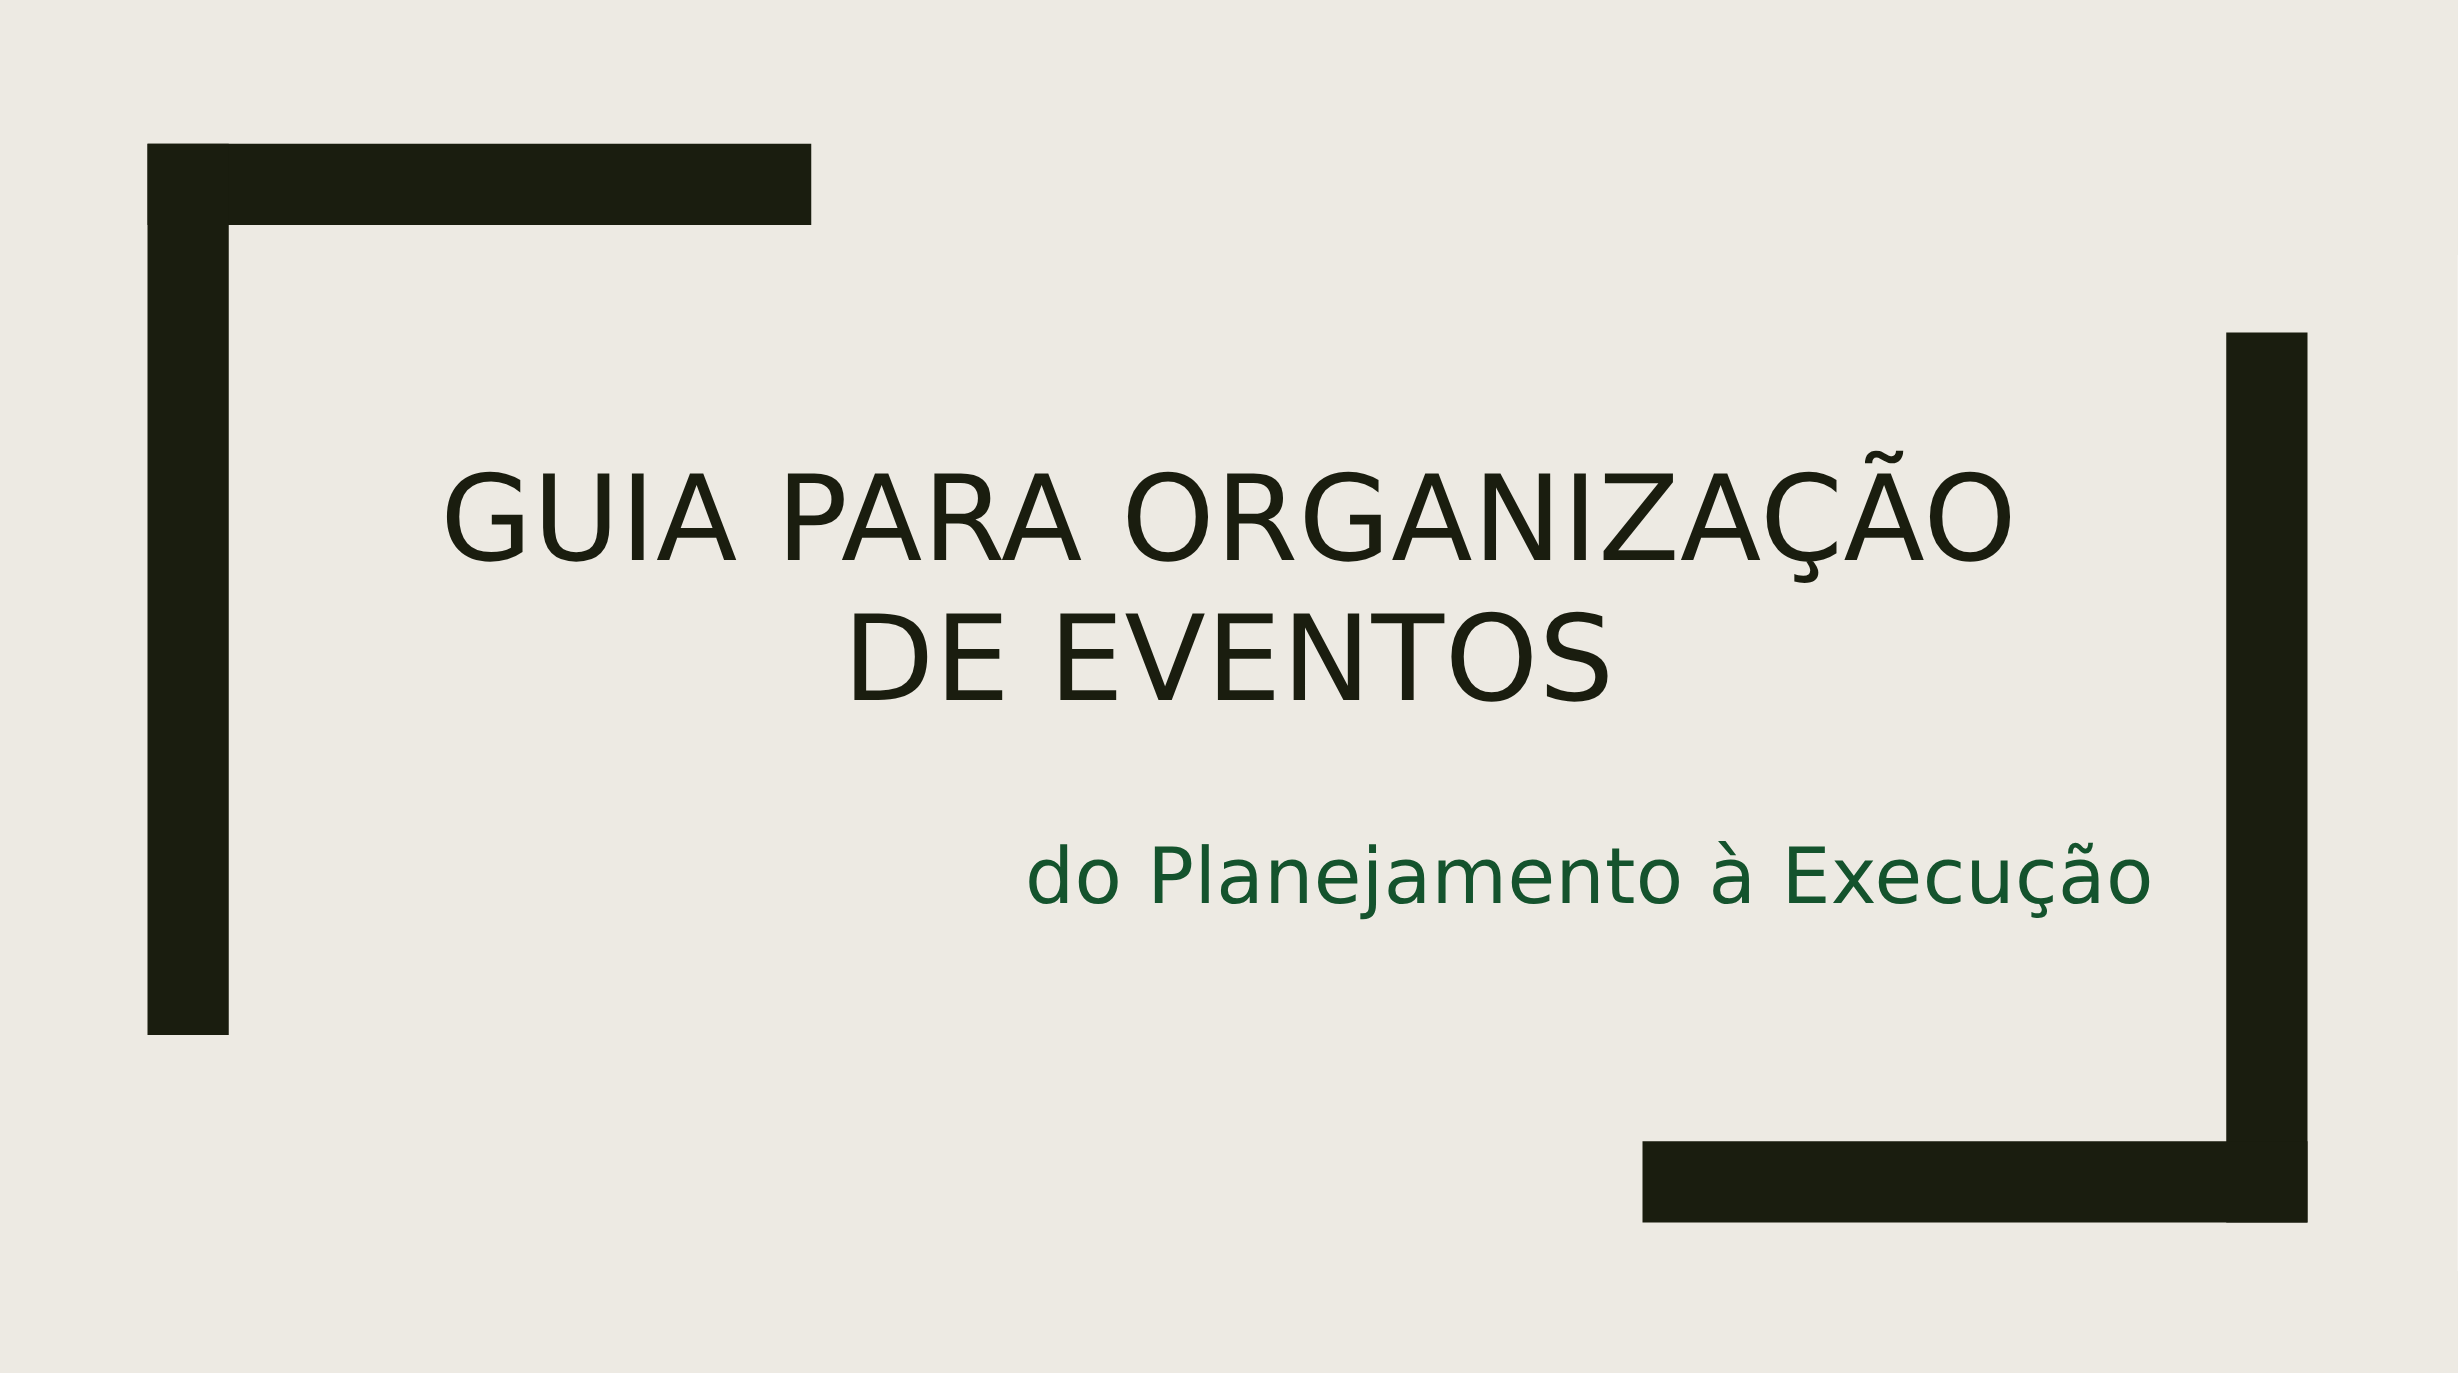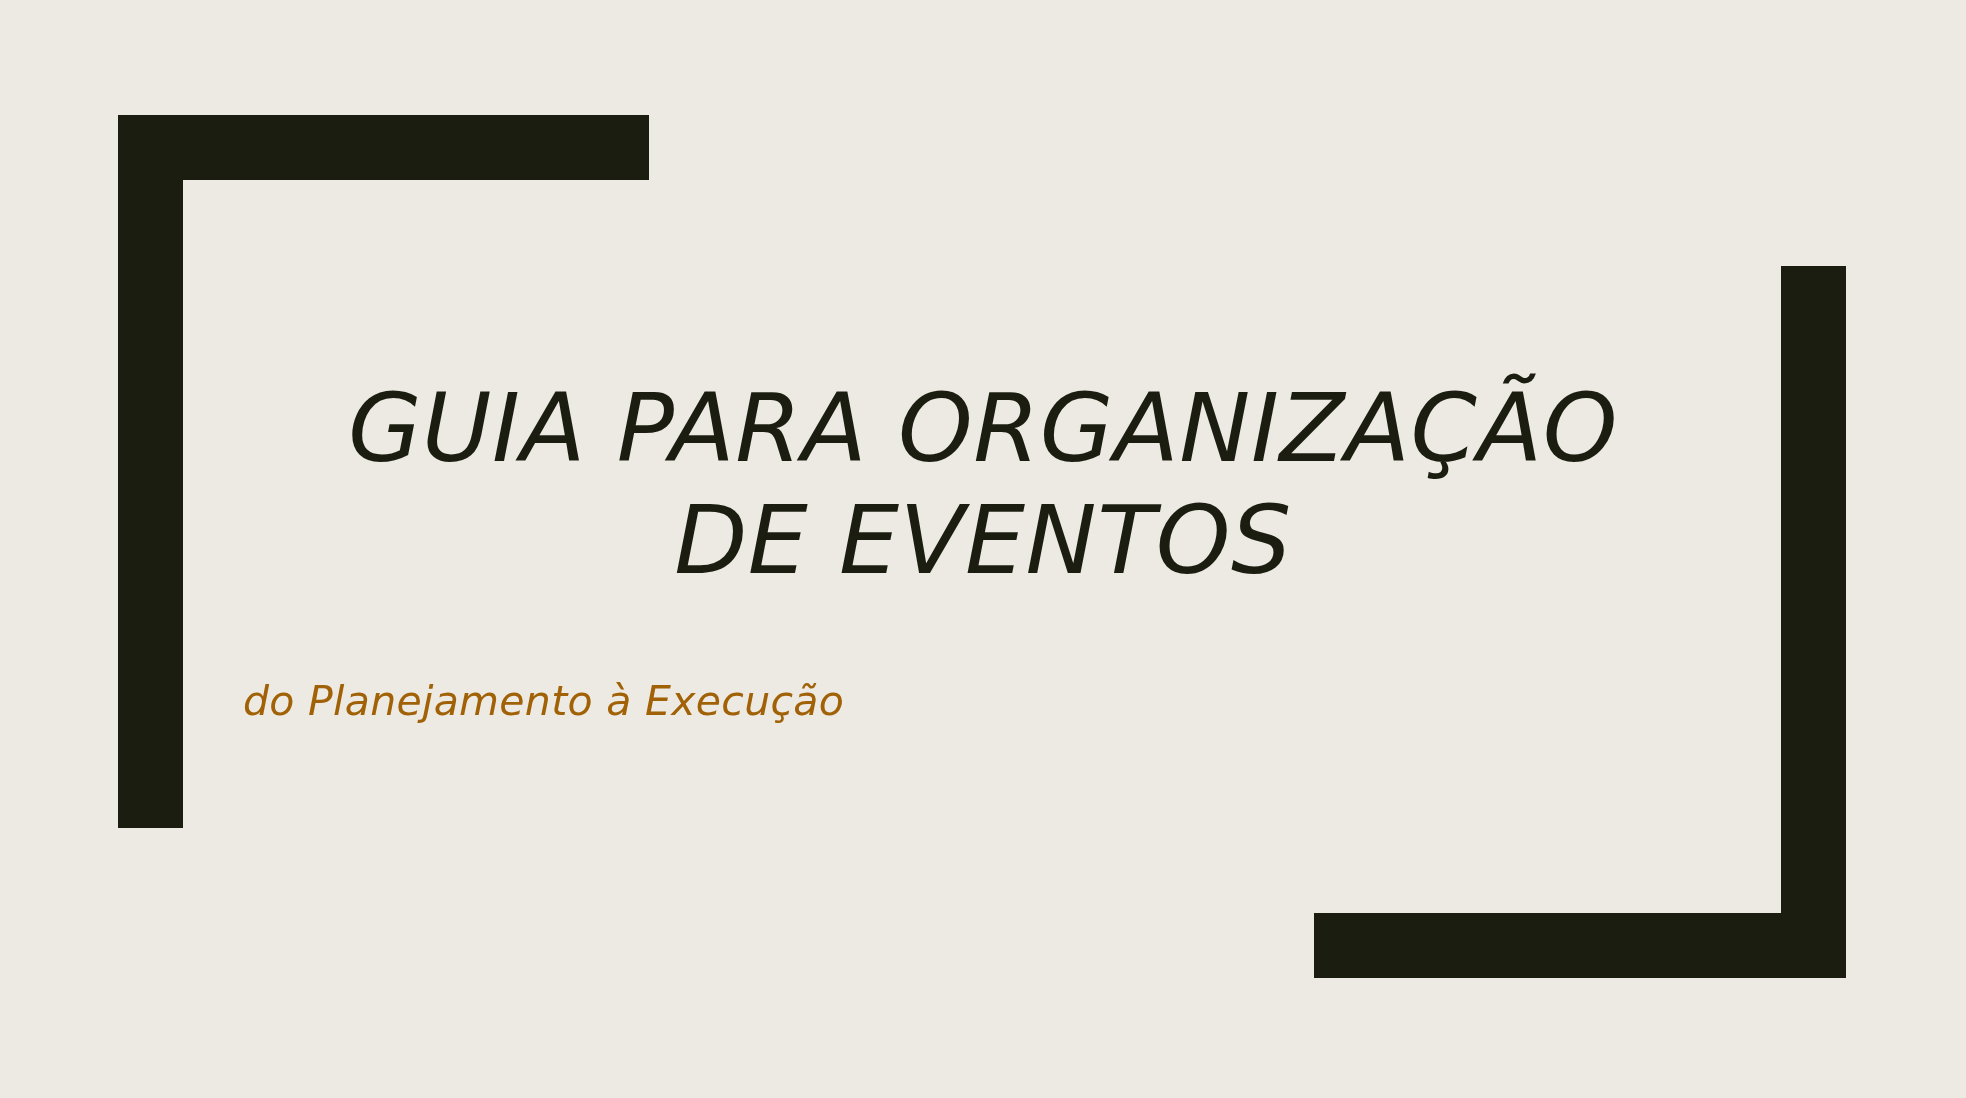--- a/index.html
+++ b/index.html
@@ -61,48 +61,47 @@
     position: absolute;
     left: 0;
     top: 0;
     width: 1966px;
     height: 1098px;
     display: flex;
     flex-direction: column;
     align-items: center;
     justify-content: center;
     pointer-events: none;
-    font-style: italic;
   }
 
   #title {
     margin: 0;
     padding: 0;
     color: #1A1D0F;
     font-family: "DejaVu Sans", sans-serif;
     font-size: 95px;
     font-weight: 400;
     line-height: 1.18;
     letter-spacing: 0.5px;
     text-align: center;
     width: 1480px;
     white-space: pre-line;
   }
 
   #subtitle {
     margin: 0;
     padding: 0;
     margin-top: 80px;
-    color: #a16207;
+    color: #14532d;
     font-family: "DejaVu Sans", sans-serif;
-    font-size: 41px;
+    font-size: 62px;
     font-weight: 400;
     line-height: 1.2;
     letter-spacing: 0.3px;
-    text-align: left;
+    text-align: right;
     width: 1480px;
   }
 </style>
 </head>
 <body>
 
 <div id="slide">
 
   <div class="bracket-bar" id="bracket-tl-horizontal"></div>
   <div class="bracket-bar" id="bracket-tl-vertical"></div>

